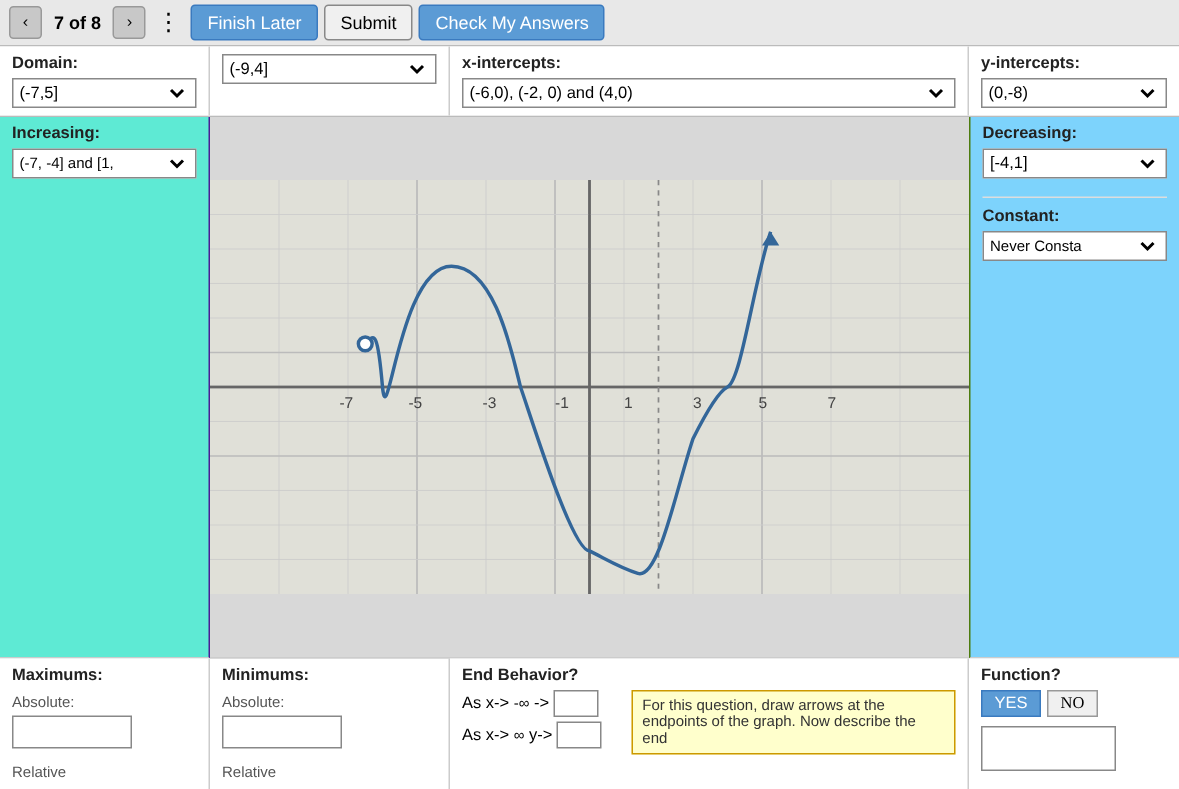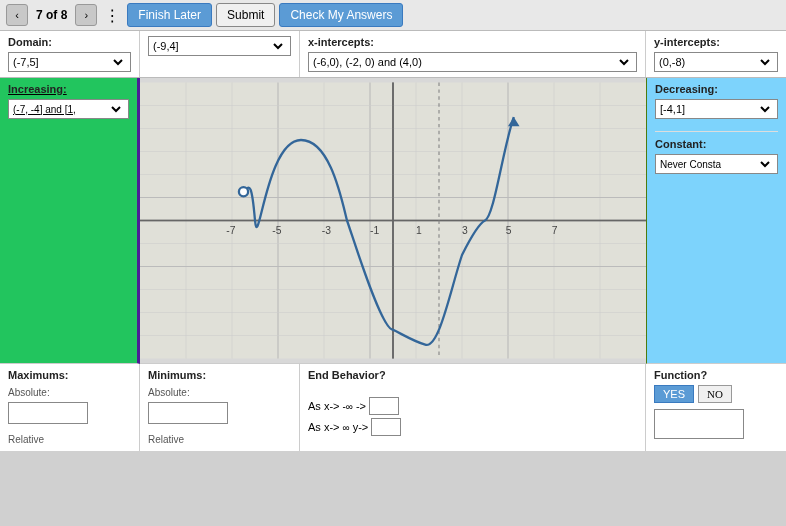--- a/index.html
+++ b/index.html
@@ -168,21 +168,21 @@
 <div class="top-bar">
   <div class="nav-arrow">‹</div>
   <span class="page-indicator">7 of 8</span>
   <div class="nav-arrow">›</div>
   <span class="menu-dots">⋮</span>
   <button class="btn-toolbar active">Finish Later</button>
   <button class="btn-toolbar">Submit</button>
   <button class="btn-toolbar active">Check My Answers</button>
 </div>
 
-<div style="display:flex; flex-direction:column; height:420px; background:#f0f0f0;">
+<div style="display:flex; flex-direction:column; height:495px; background:#f0f0f0;">
 
   <div style="display:grid; grid-template-columns:140px 160px 1fr 140px; border-bottom:1px solid #bbb;">
 
     <div class="top-cell">
       <div class="section-label">Domain:</div>
       <div style="display:flex; align-items:center; border:1px solid #888; padding:2px 4px; background:white; font-size:11px;">
         <span style="flex:1;">(-7,5]</span>
         <select style="border:none;outline:none;font-size:11px;background:transparent;width:16px;">
           <option>▾</option>
         </select>
@@ -214,21 +214,21 @@
         <span style="flex:1;">(0,-8)</span>
         <select style="border:none;outline:none;font-size:11px;background:transparent;width:16px;">
           <option>▾</option>
         </select>
       </div>
     </div>
   </div>
 
   <div style="display:grid; grid-template-columns:140px 1fr 140px; flex:1; min-height:0;">
 
-    <div style="background:#22c55e; border-right:3px solid #4c1d95; border-bottom:1px solid #ccc; padding:5px 8px;text-decoration:underline;">
+    <div style="background:#5eead4; border-right:1px solid #4c1d95; border-bottom:1px solid #ccc; padding:5px 8px;">
       <div class="section-label">Increasing:</div>
       <div style="display:flex; align-items:center; border:1px solid #888; padding:2px 4px; background:white; font-size:11px; margin-top:4px;">
         <span style="flex:1;font-size:10px;">(-7, -4] and [1,</span>
         <select style="border:none;outline:none;font-size:11px;background:transparent;width:16px;">
           <option>▾</option>
         </select>
       </div>
     </div>
 
     <div style="background:#d8d8d8; border-bottom:1px solid #ccc; position:relative;">
@@ -331,38 +331,41 @@
         <div style="margin-top:3px;"><input type="text" class="input-box" style="width: 80px; height: 22px; border: 1px solid rgb(136, 136, 136);"></div>
       </div>
       <div style="margin-top:8px;">
         <span class="sub-label">Relative</span>
       </div>
     </div>
 
     <div style="background:white; border-right:1px solid #ccc; padding:5px 8px; position:relative;">
       <div class="section-label">End Behavior?</div>
 
-      <div style="display:flex; gap:20px; margin-top:16px;">
+      <div style="display:flex; gap:20px; margin-top:4px;">
         <div>
 
           <div class="end-row">
             <span>As x-&gt;</span>
             <span style="font-size:10px;">-∞</span>
             <span>-&gt;</span>
             <input type="text" class="end-input" style="">
           </div>
 
           <div class="end-row">
             <span>As x-&gt;</span>
             <span style="font-size:10px;">∞</span>
             <span>y-&gt;</span>
             <input type="text" class="end-input" style="">
           </div>
         </div>
 
+        <div style="background:#ffffcc; border:1px solid #cc9900; padding:4px 6px; font-size:10px; flex:1; color:#333;">
+          <span>For this question, draw arrows at the endpoints of the graph. Now describe the end</span>
+        </div>
       </div>
     </div>
 
     <div style="background:white; padding:5px 8px;">
       <div class="section-label">Function?</div>
       <div class="yes-no-row">
         <button class="btn-yes">YES</button>
         <button class="btn-no">NO</button>
       </div>
       <div style="margin-top:6px;">

